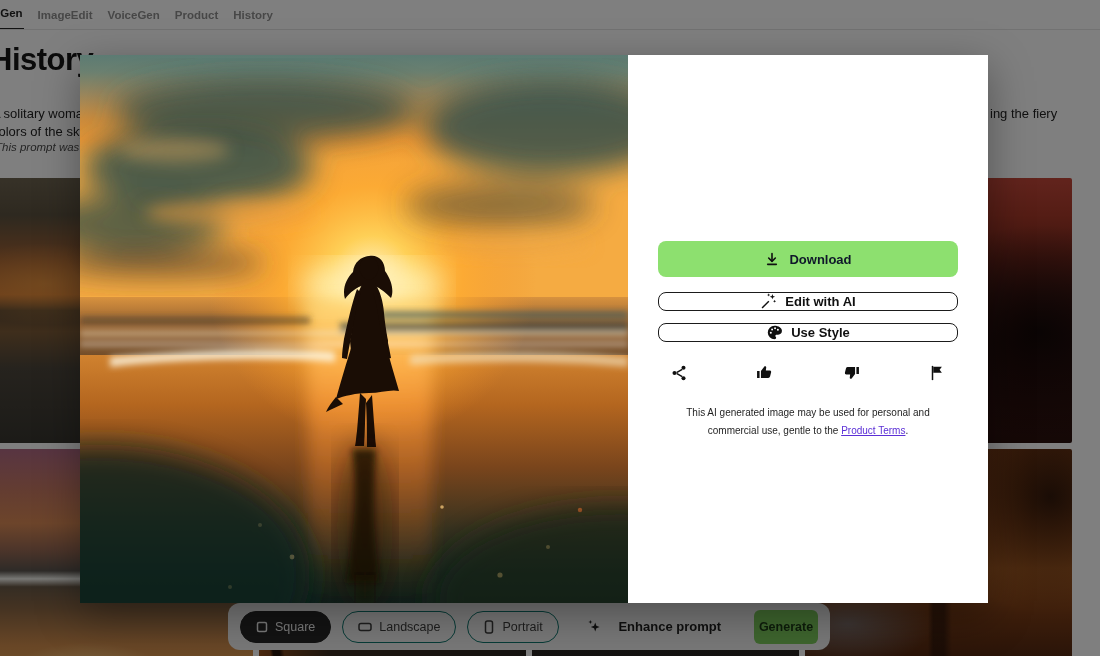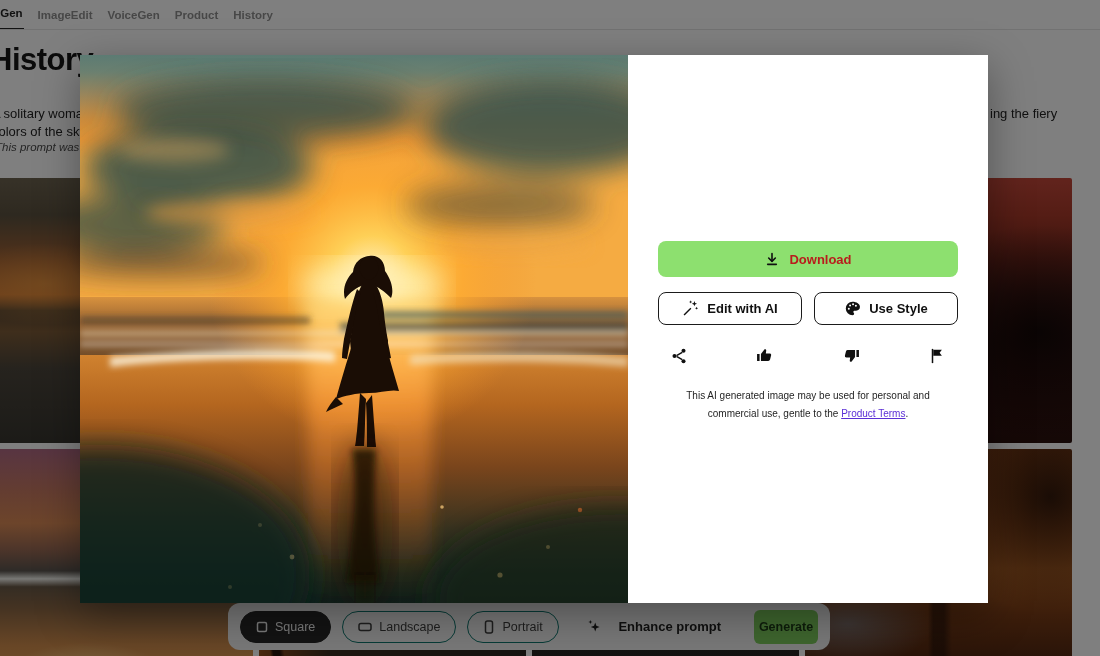--- a/index.html
+++ b/index.html
@@ -52,22 +52,22 @@
   .enhance{margin-left:auto;margin-right:22px;display:flex;align-items:center;gap:15px;font-weight:600;font-size:13px;color:#1e1e1e;}
   .generate{width:64px;height:34px;background:#7ccb5d;border-radius:6px;display:flex;align-items:center;justify-content:center;font-size:12.5px;font-weight:700;color:#1c3a16;}
 
   
   .overlay{position:absolute;inset:0;background:rgba(0,0,0,0.5);z-index:5;}
 
   
   .modal{position:absolute;left:80px;top:55px;width:908px;height:548px;background:#fff;display:flex;z-index:10;box-shadow:0 12px 40px rgba(0,0,0,.35);}
   .modal-image{width:548px;height:548px;flex:none;overflow:hidden;background:#c87a30;}
   .panel{width:360px;box-sizing:border-box;padding:186px 30px 0;}
-  .btn-download{height:36px;background:#8de06f;border-radius:8px;display:flex;align-items:center;justify-content:center;gap:9px;font-size:13px;font-weight:700;color:#b91c1c;margin-bottom:15px;cursor:pointer;}
-  .btn-row{display:flex;gap:12px;margin-bottom:21px;}
+  .btn-download{height:36px;background:#8de06f;border-radius:8px;display:flex;align-items:center;justify-content:center;gap:9px;font-size:13px;font-weight:700;color:#0f172a;margin-bottom:15px;cursor:pointer;}
+  .btn-row{display:flex;gap:12px;margin-bottom:21px;flex-direction:column;}
   .btn-outline{flex:1;height:33px;border:1.5px solid #1b1b1b;border-radius:8px;display:flex;align-items:center;justify-content:center;gap:8px;font-size:13px;font-weight:700;color:#101010;box-sizing:border-box;background:#fff;cursor:pointer;}
   .icons-row{display:flex;justify-content:space-between;align-items:center;padding:0 12px;margin-bottom:22px;}
   .icons-row svg{cursor:pointer;}
   .disclaimer{font-size:10px;color:#1f1f1f;text-align:center;line-height:18px;}
   .disclaimer a{color:#5b2fd6;text-decoration:underline;cursor:pointer;}
   .ic{display:inline-block;vertical-align:middle;}
 </style>
 </head>
 <body>
 

